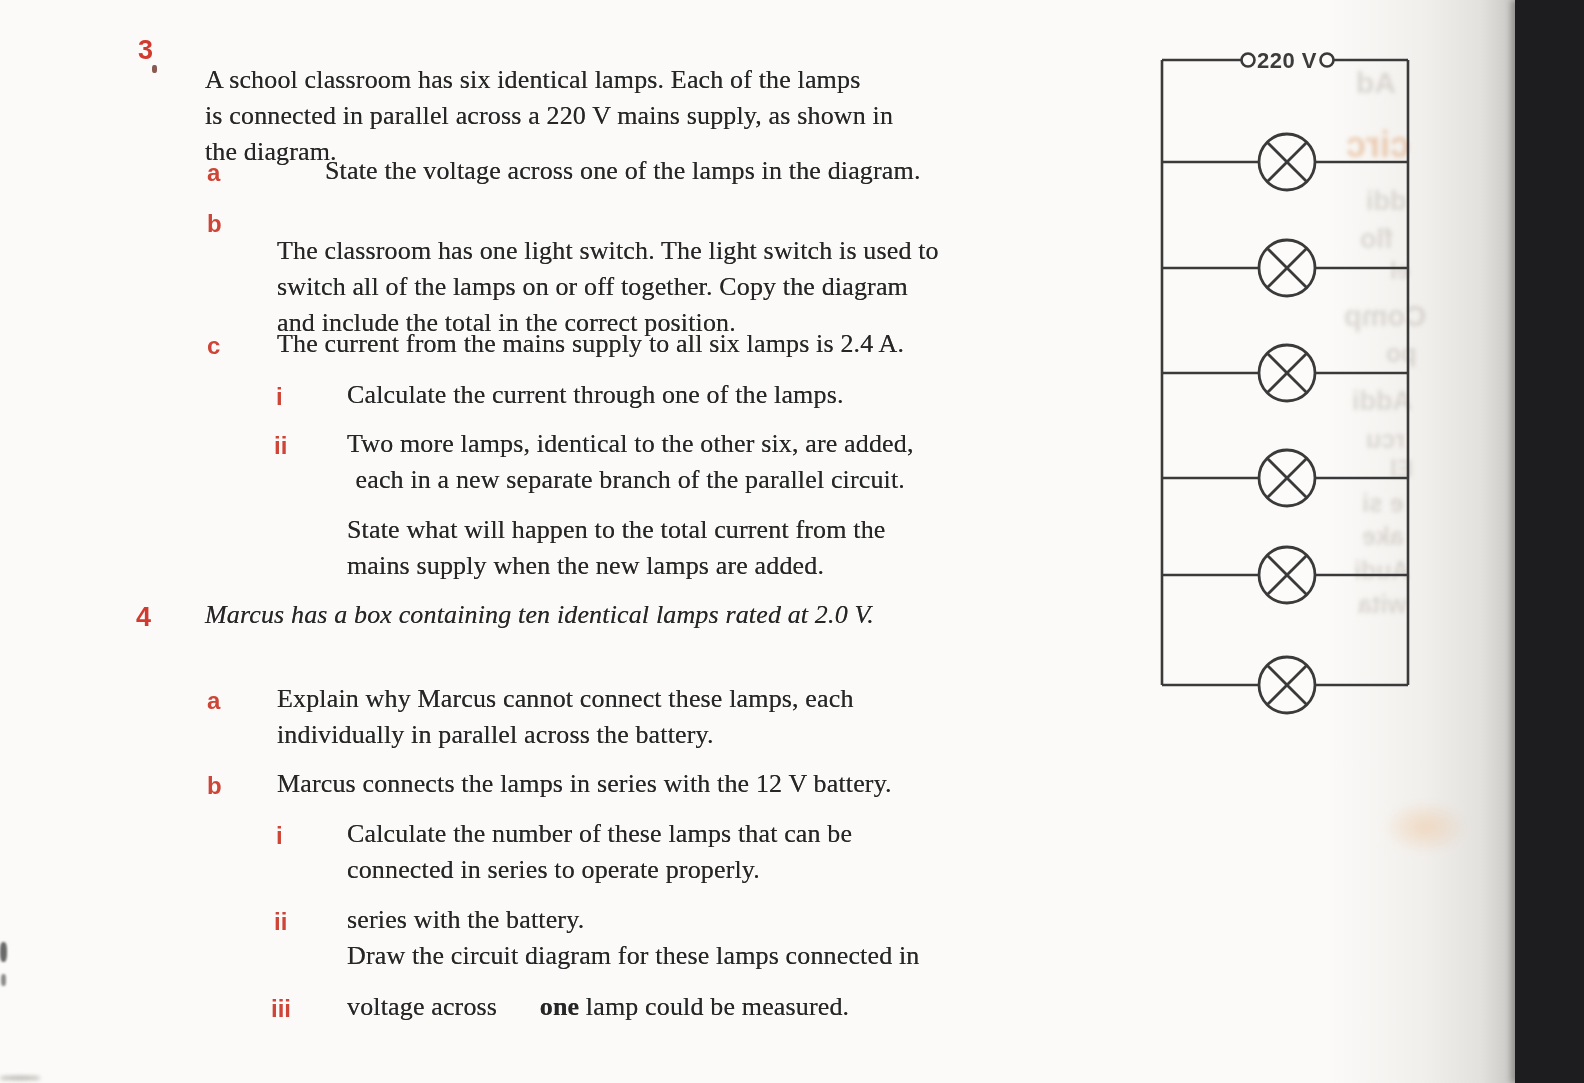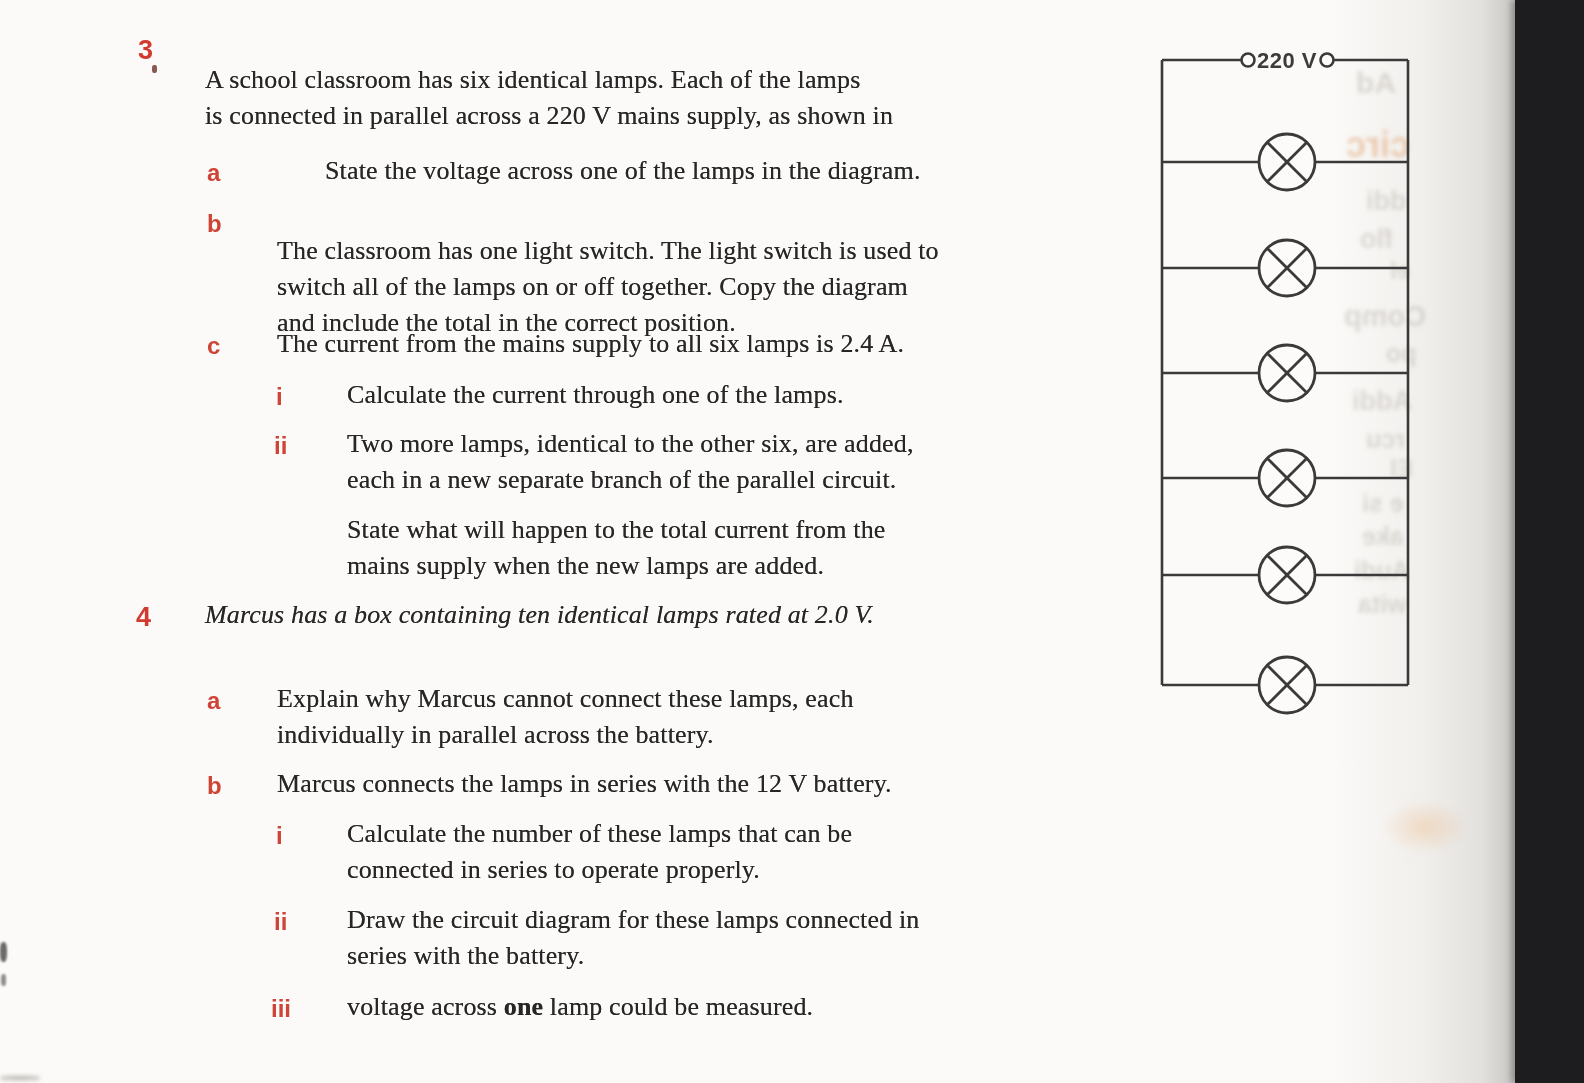--- a/index.html
+++ b/index.html
@@ -70,20 +70,21 @@
 
 <div class="speck" style="left:152px;top:65px;width:5px;height:8px;background:#8a5a52;filter:blur(.6px);"></div>
 <div class="speck" style="left:0;top:942px;width:7px;height:20px;background:#6a6a6a;filter:blur(1px);"></div>
 <div class="speck" style="left:1px;top:974px;width:5px;height:12px;background:#8d8d8d;filter:blur(1px);"></div>
 <div class="speck" style="left:0;top:1076px;width:40px;height:4px;background:#b5b2ae;filter:blur(2px);"></div>
 
 <div class="marker qnum" style="left:138px;top:32px;">3</div>
 <div class="tblock" style="left:205px;top:30px;margin-top:32px;">
   <div>A school classroom has six identical lamps. Each of the lamps</div>
   <div>is connected in parallel across a 220 V mains supply, as shown in</div>
+  <div>the diagram.</div>
 </div>
 
 <div class="marker" style="left:207px;top:155px;">a</div>
 <div class="tblock" style="left:277px;top:153px;margin-left:48px;">
   <div>State the voltage across one of the lamps in the diagram.</div>
 </div>
 
 <div class="marker" style="left:207px;top:206px;">b</div>
 <div class="tblock" style="left:277px;top:204px;margin-top:29px;">
   <div>The classroom has one light switch. The light switch is used to</div>
@@ -95,21 +96,21 @@
 <div class="tblock" style="left:277px;top:326px;">
   <div>The current from the mains supply to all six lamps is 2.4 A.</div>
 </div>
 
 <div class="marker" style="left:276px;top:379px;">i</div>
 <div class="tblock" style="left:347px;top:377px;">
   <div>Calculate the current through one of the lamps.</div>
 </div>
 
 <div class="marker" style="left:274px;top:428px;">ii</div>
-<div class="tblock" style="left:347px;top:426px;">
+<div class="tblock" style="left:347px;top:426px;text-align:center;">
   <div>Two more lamps, identical to the other six, are added,</div>
   <div>each in a new separate branch of the parallel circuit.</div>
 </div>
 <div class="tblock" style="left:347px;top:512px;">
   <div>State what will happen to the total current from the</div>
   <div>mains supply when the new lamps are added.</div>
 </div>
 
 <div class="marker qnum" style="left:136px;top:599px;">4</div>
 <div class="tblock" style="left:205px;top:597px;font-style:italic;">
@@ -128,27 +129,27 @@
 </div>
 
 <div class="marker" style="left:276px;top:818px;">i</div>
 <div class="tblock" style="left:347px;top:816px;">
   <div>Calculate the number of these lamps that can be</div>
   <div>connected in series to operate properly.</div>
 </div>
 
 <div class="marker" style="left:274px;top:904px;">ii</div>
 <div class="tblock" style="left:347px;top:902px;">
+  <div>series with the battery.</div>
   <div>Draw the circuit diagram for these lamps connected in</div>
-  <div>series with the battery.</div>
 </div>
 
 <div class="marker" style="left:271px;top:991px;">iii</div>
 <div class="tblock" style="left:347px;top:989px;">
-  <div><span>voltage across </span><span style="font-weight:bold;">one</span><span> lamp could be measured.</span></div>
+  <div><span>voltage across </span><span style="font-weight:bold;margin-left:36px;">one</span><span> lamp could be measured.</span></div>
 </div>
 
 <svg class="circuit" width="420" height="740" viewBox="0 0 420 740">
   <g stroke="#3a3a3a" stroke-width="2.6" fill="none">
     <line x1="42" y1="40" x2="42" y2="665"></line>
     <line x1="288" y1="40" x2="288" y2="665"></line>
     <line x1="42" y1="40" x2="121" y2="40"></line>
     <line x1="214" y1="40" x2="288" y2="40"></line>
     <circle cx="128" cy="40" r="6.5" fill="#fcfbf9"></circle>
     <circle cx="207" cy="40" r="6.5" fill="#fcfbf9"></circle>

